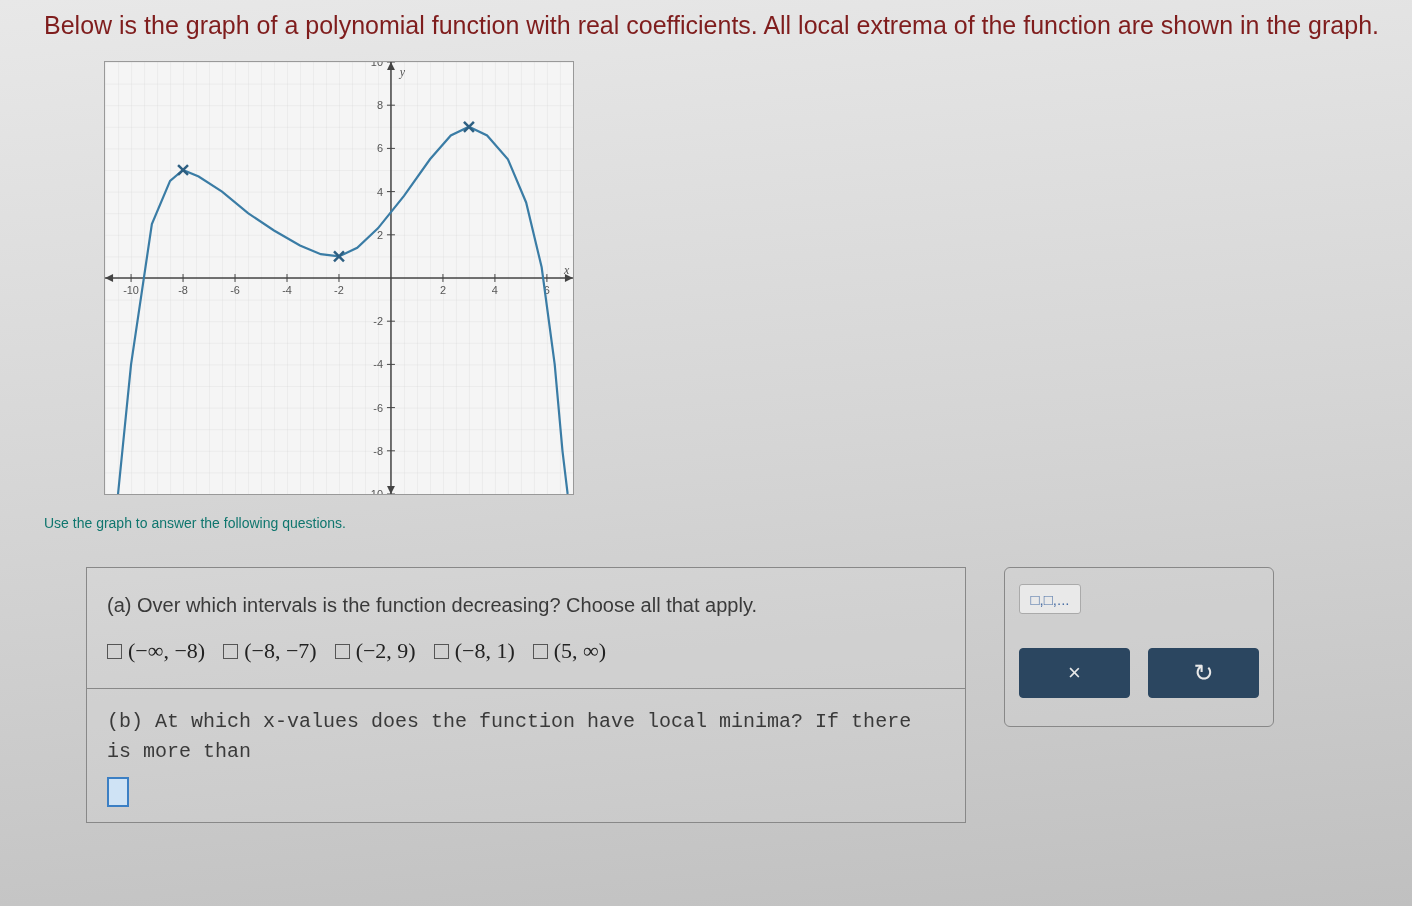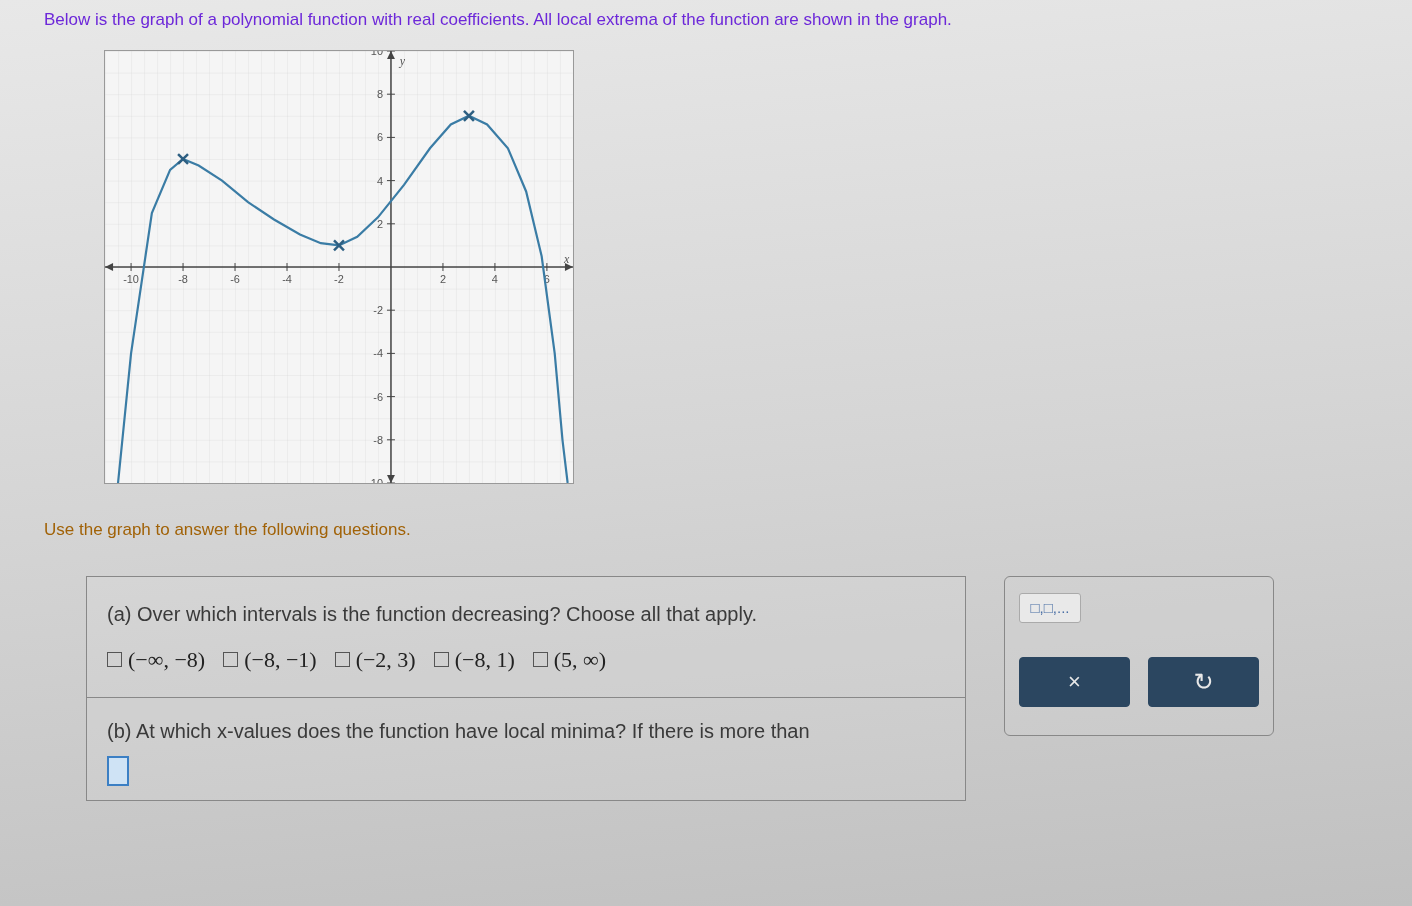--- a/index.html
+++ b/index.html
@@ -9,41 +9,41 @@
     }
     body {
       font-family: Arial, Helvetica, sans-serif;
       background: linear-gradient(175deg, #e8e8e8 0%, #d5d5d5 50%, #c0c0c0 100%);
       width: 1412px;
       height: 906px;
       overflow: hidden;
       position: relative;
     }
     .problem-text {
-      font-size: 17px;
-      color: #6d28d9;
+      font-size: 25px;
+      color: #7f1d1d;
       padding: 8px 20px 0 44px;
       line-height: 1.4;
     }
     .graph-container {
       margin: 18px 0 0 104px;
       width: 470px;
       height: 434px;
       border: 1px solid #999;
       background: #f5f5f5;
       position: relative;
     }
     .graph-svg {
       width: 100%;
       height: 100%;
     }
     .instruction-text {
-      font-size: 17px;
-      color: #a16207;
-      margin: 36px 0 0 44px;
+      font-size: 14px;
+      color: #0f766e;
+      margin: 20px 0 0 44px;
     }
     .bottom-area {
       display: flex;
       margin: 36px 0 0 86px;
       gap: 38px;
     }
     .question-box {
       border: 1px solid #888;
       width: 880px;
       background: rgba(255,255,255,0.08);
@@ -73,20 +73,21 @@
     }
     .cb {
       width: 15px;
       height: 15px;
       border: 1.5px solid #555;
       display: inline-block;
       background: transparent;
     }
     .question-b {
       padding: 18px 20px 10px 20px;
+      font-family: Liberation Mono, monospace;
     }
     .input-box {
       margin-top: 10px;
       width: 22px;
       height: 30px;
       border: 2px solid #3b7fc4;
       background: #cfe3f5;
       display: inline-block;
     }
     .toolbox {
@@ -222,25 +223,25 @@
   <div class="question-box">
     <div class="question-a">
       <div class="q-text">(a) Over which intervals is the function decreasing? Choose all that apply.</div>
       <div class="choices-row">
         <label class="choice">
           <span class="cb"></span>
           <span class="math-expr">(−∞, −8)</span>
         </label>
         <label class="choice">
           <span class="cb"></span>
-          <span class="math-expr">(−8, −1)</span>
-        </label>
-        <label class="choice">
-          <span class="cb"></span>
-          <span class="math-expr">(−2, 3)</span>
+          <span class="math-expr">(−8, −7)</span>
+        </label>
+        <label class="choice">
+          <span class="cb"></span>
+          <span class="math-expr">(−2, 9)</span>
         </label>
         <label class="choice">
           <span class="cb"></span>
           <span class="math-expr">(−8, 1)</span>
         </label>
         <label class="choice">
           <span class="cb"></span>
           <span class="math-expr">(5, ∞)</span>
         </label>
       </div>

